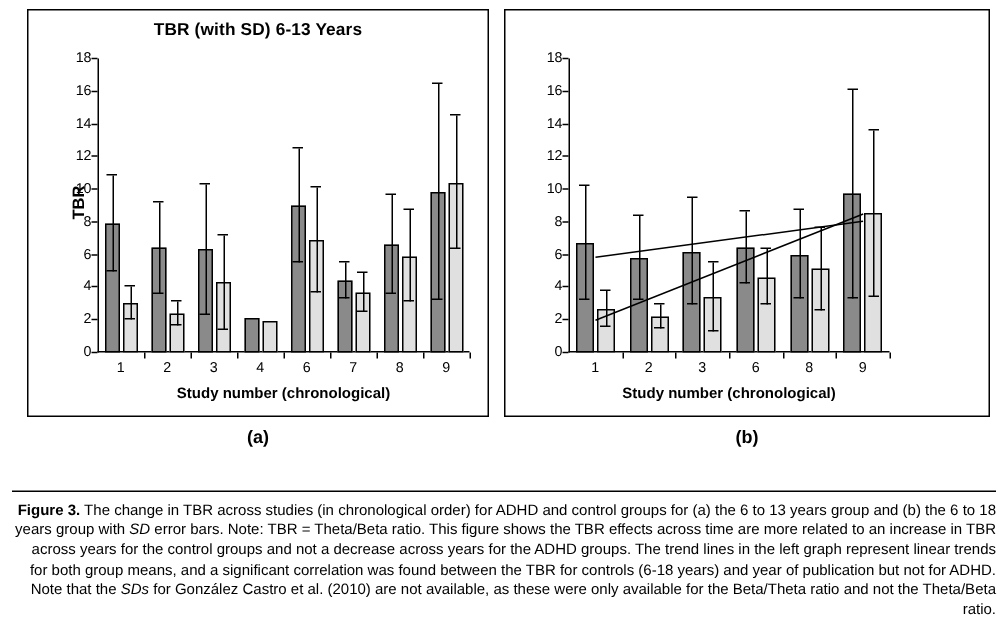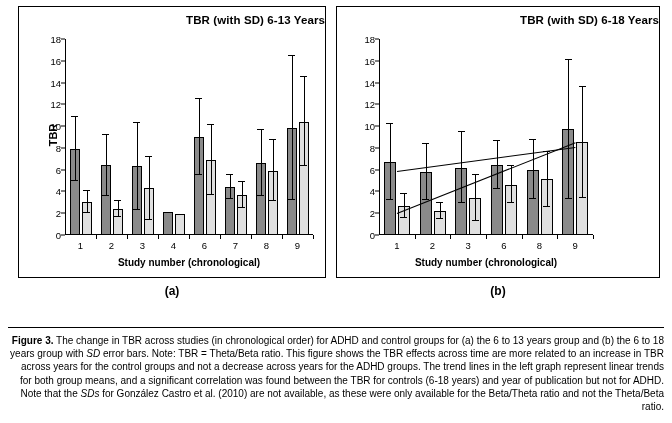--- a/index.html
+++ b/index.html
@@ -35,21 +35,21 @@
     background: #fff;
   }
   #panel-a-frame { left: 18px; width: 308px; height: 272px; }
   #panel-b-frame { left: 336px; width: 324px; height: 272px; }
 
   .panel-title {
     position: absolute;
     top: 7px;
     left: 0;
     width: 100%;
-    text-align: right;
+    text-align: center;
     font-size: 11.5px;
     font-weight: bold;
     letter-spacing: 0.1px;
   }
 
   .plot {
     position: absolute;
     box-sizing: border-box;
   }
   
@@ -326,23 +326,20 @@
             <div class="errbar" style="left: 238.5px; bottom: 68.6px; height: 89.2889px;"></div>
             <div class="errcap" style="left: 235px; width: 7px; bottom: 157.889px;"></div>
             <div class="errcap" style="left: 235px; width: 7px; bottom: 68.6px;"></div>
           </div>
       </div>
     </div>
 
     <div class="panel-caption" id="caption-a">(a)</div>
 
     <div class="panel-frame" id="panel-b-frame">
-      <div class="panel-title">
-        <span>TBR (with SD) 6-18 Years</span>
-      </div>
 
       <div class="plot" id="plot-b">
         <div class="axis-line y-axis"></div>
         <div class="axis-line x-axis"></div>
         <div class="xlabel">Study number (chronological)</div>
         <div id="b-yticks">
             <div class="ytick" style="top: 196px;">0</div>
             <div class="ytick-mark" style="top: 196px;"></div>
             <div class="ytick" style="top: 174.222px;">2</div>
             <div class="ytick-mark" style="top: 174.222px;"></div>

